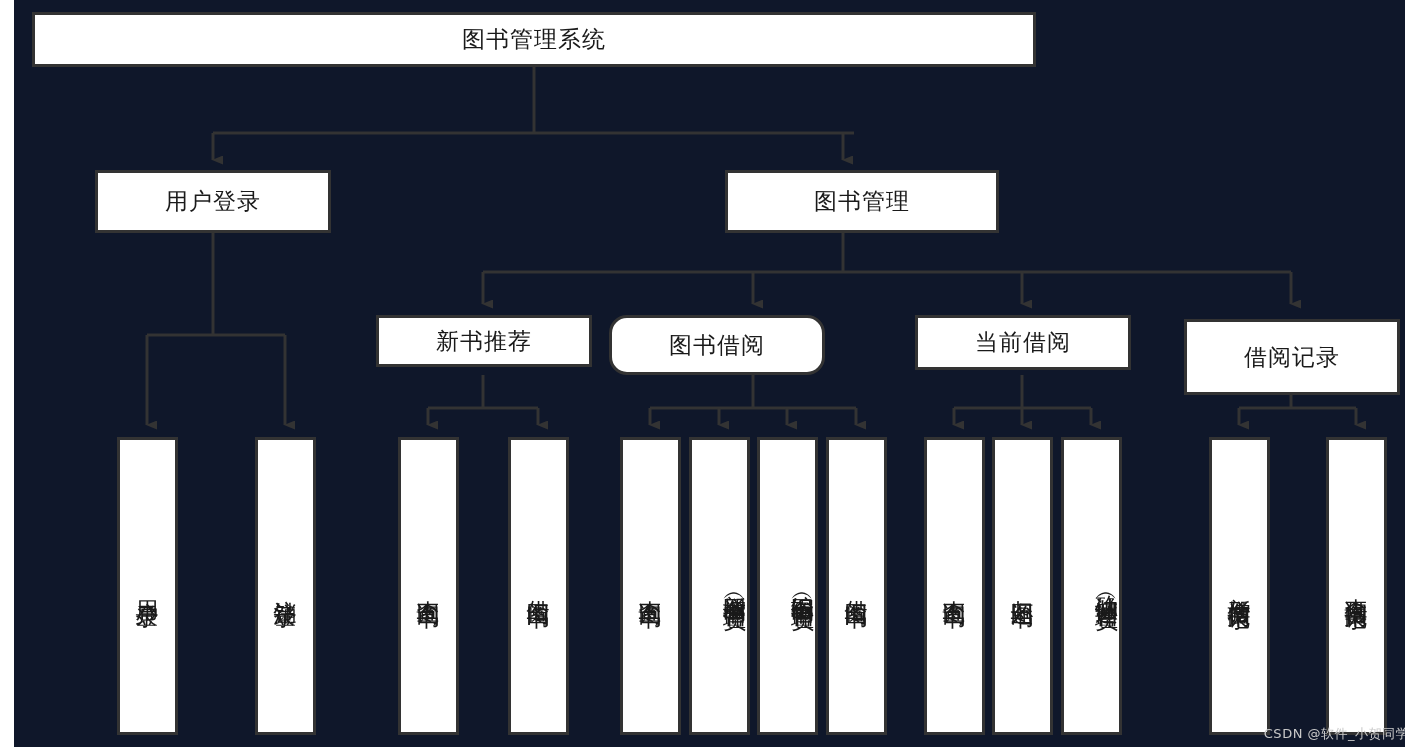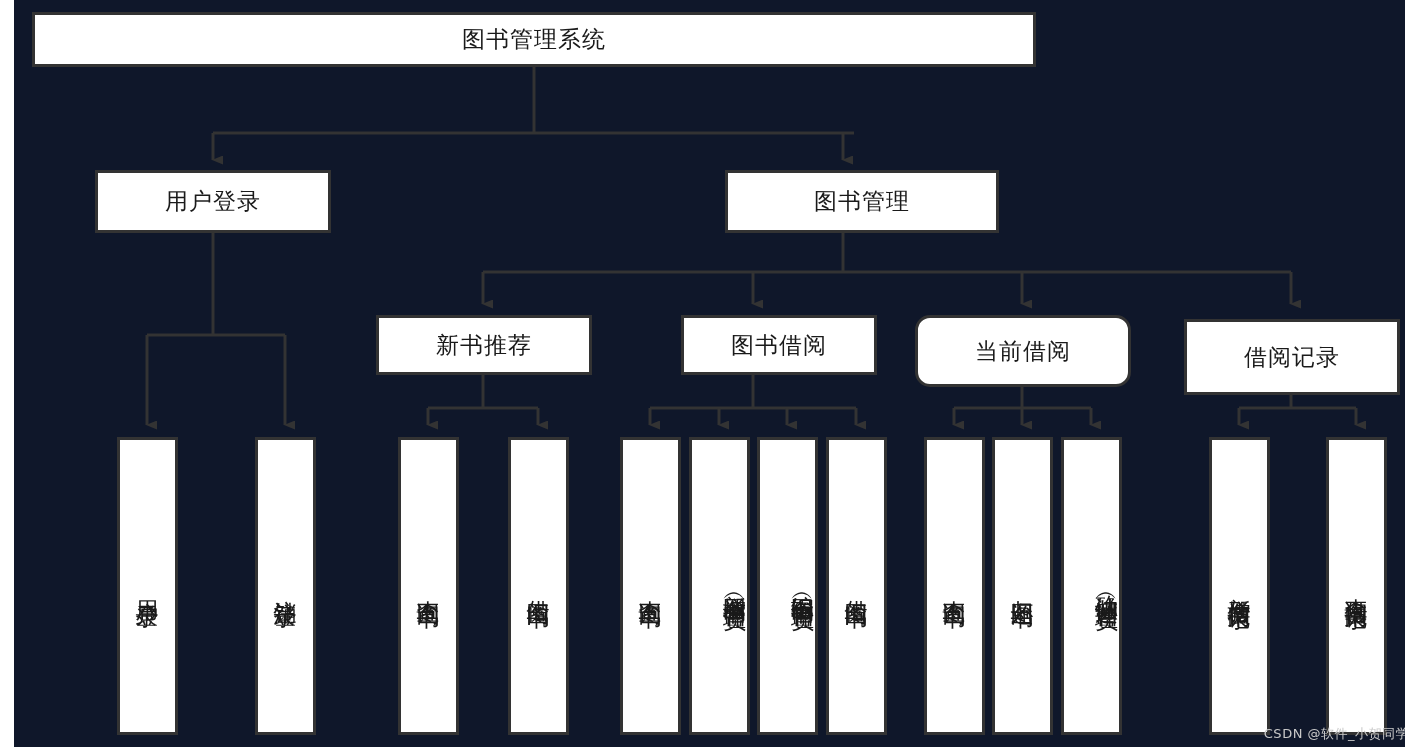--- a/index.html
+++ b/index.html
@@ -128,29 +128,29 @@
   </div>
 
   <div class="node horiz" style="left:81px; top:170px; width:236px; height:63px;">
     <span class="node-label">用户登录</span>
   </div>
 
   <div class="node horiz" style="left:711px; top:170px; width:274px; height:63px;">
     <span class="node-label">图书管理</span>
   </div>
 
-  <div class="node horiz" style="left:362px; top:315px; width:216px; height:60px;">
+  <div class="node horiz" style="left:362px; top:315px; width:216px; height:52px;">
     <span class="node-label">新书推荐</span>
   </div>
 
-  <div class="node horiz" style="left:667px; top:315px; width:196px; height:60px;">
+  <div class="node horiz" style="left:595px; top:315px; width:216px; height:60px;border-radius:18px;">
     <span class="node-label">图书借阅</span>
   </div>
 
-  <div class="node horiz" style="left:901px; top:315px; width:216px; height:72px;border-radius:15px;">
+  <div class="node horiz" style="left:901px; top:315px; width:216px; height:55px;">
     <span class="node-label">当前借阅</span>
   </div>
 
   <div class="node horiz" style="left:1170px; top:319px; width:216px; height:76px;">
     <span class="node-label">借阅记录</span>
   </div>
 
   <div class="node vert" style="left:103px; top:437px; width:61px; height:298px;">
     <span class="node-label">用户登录</span>
   </div>

